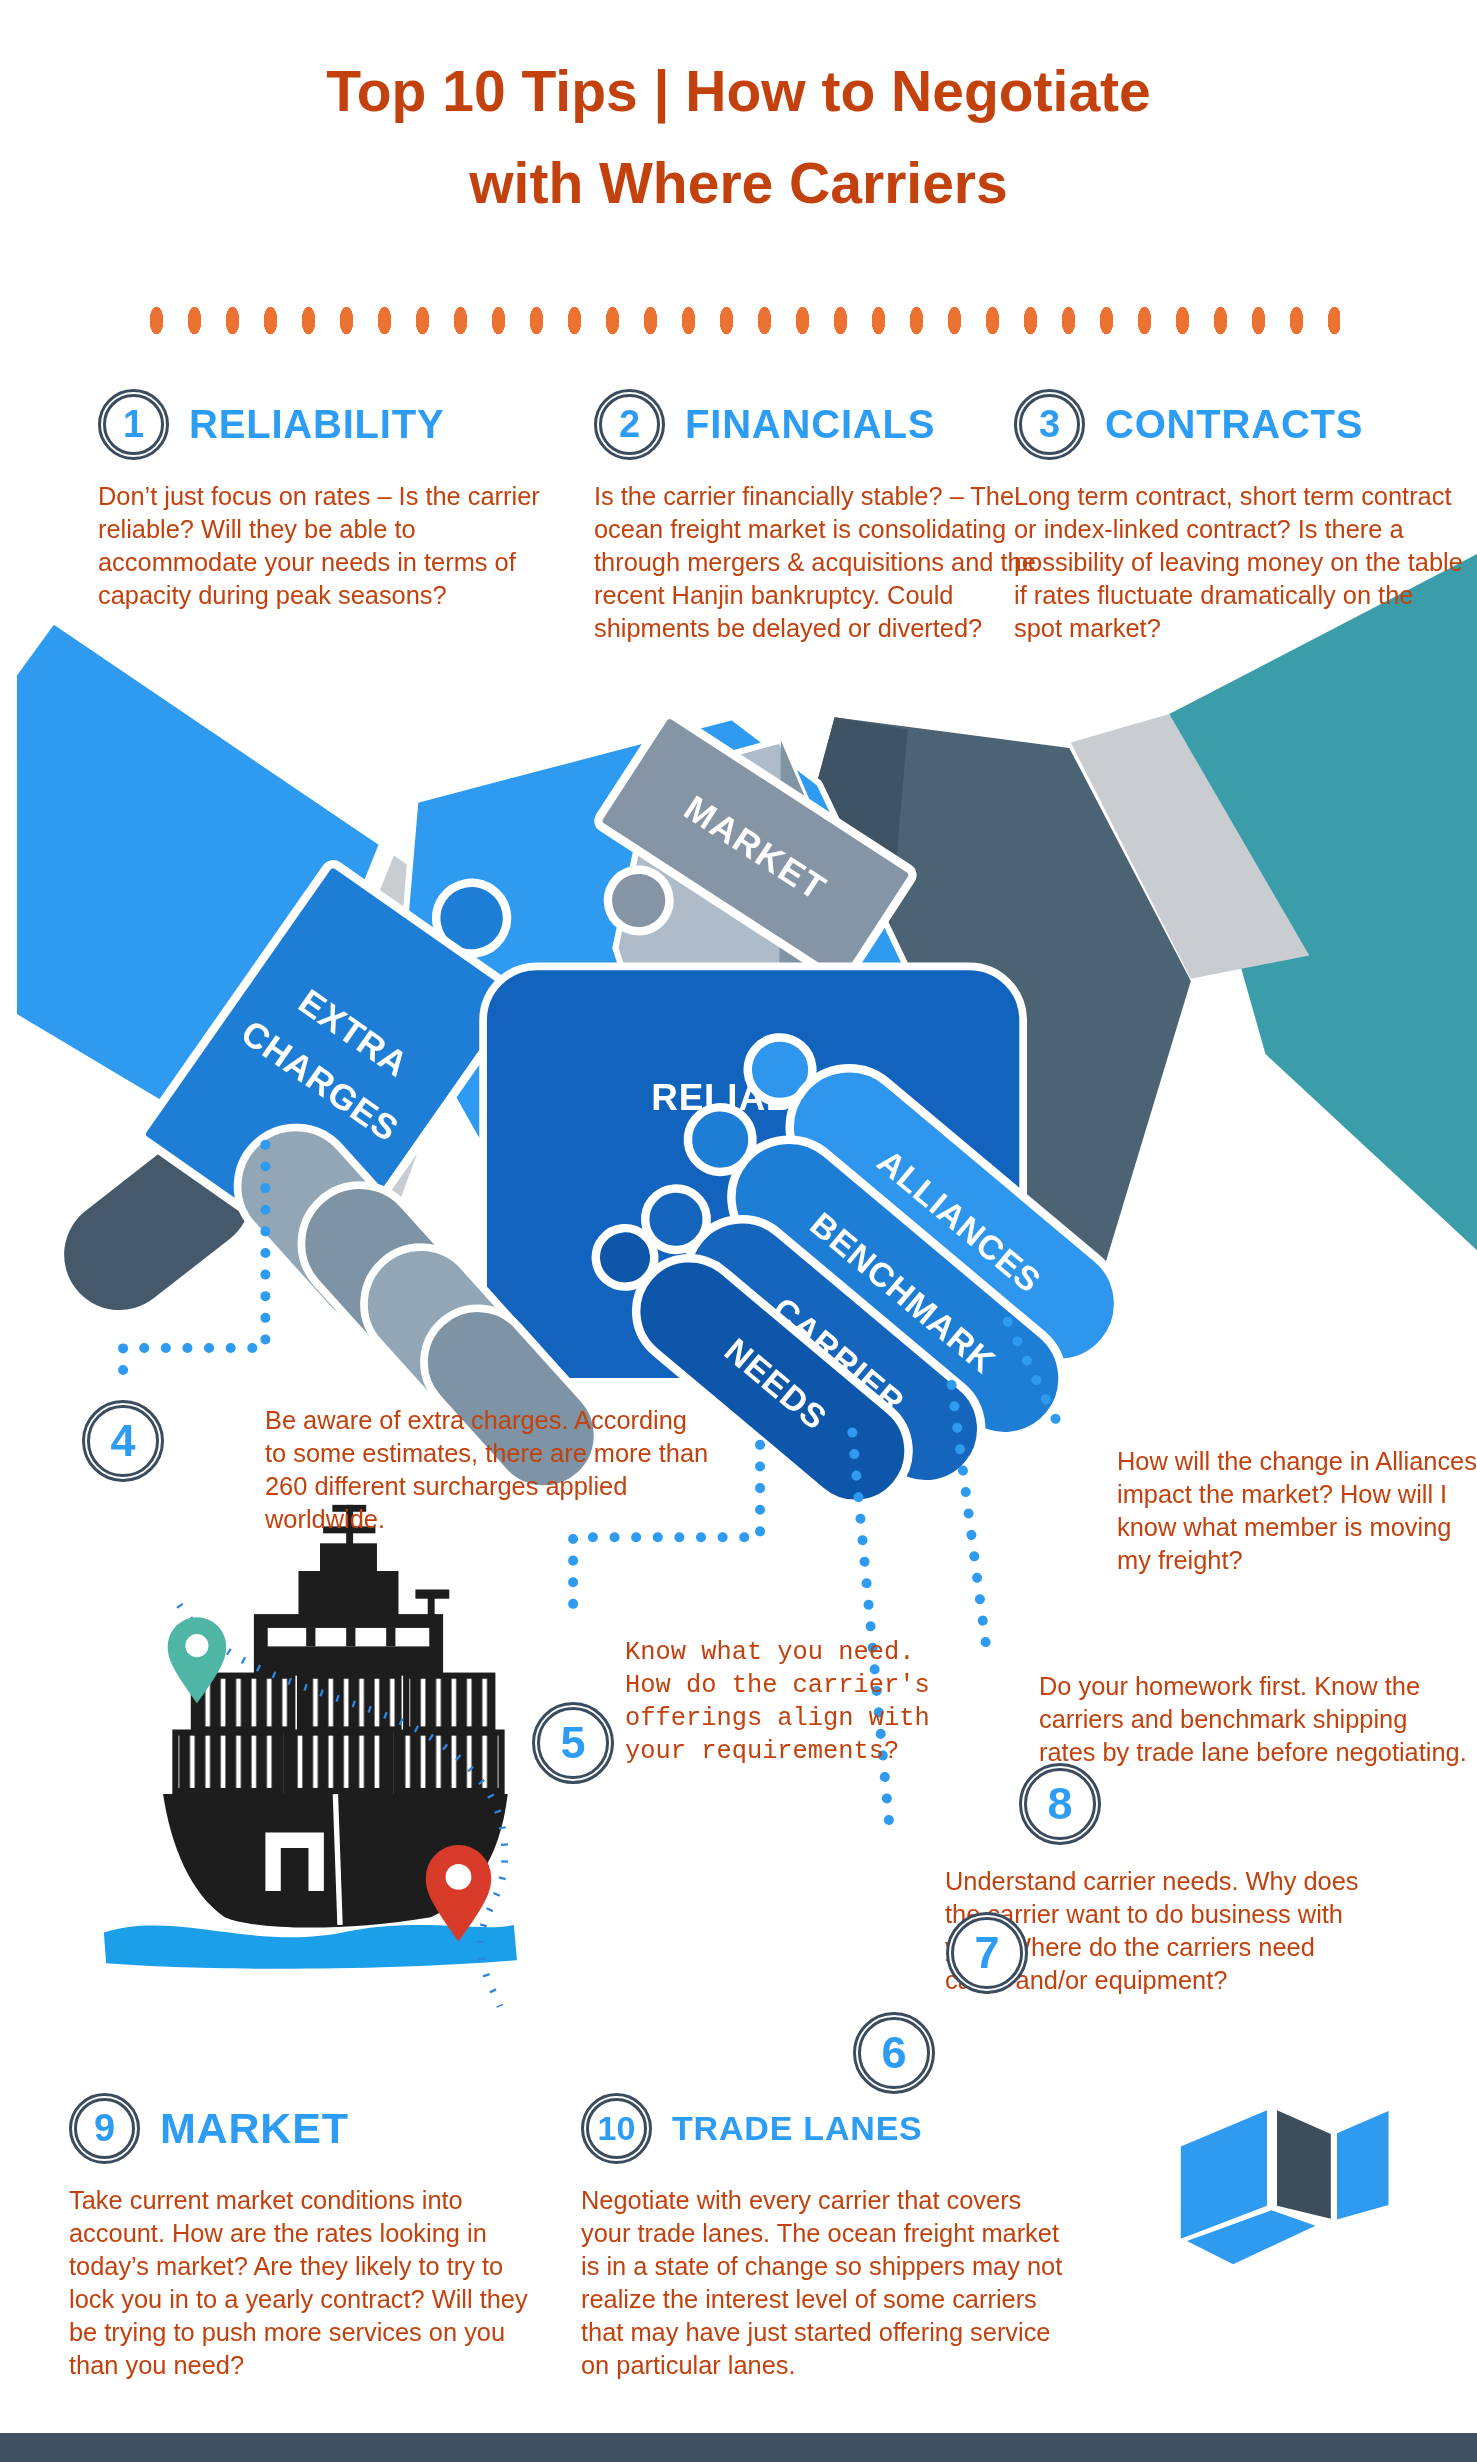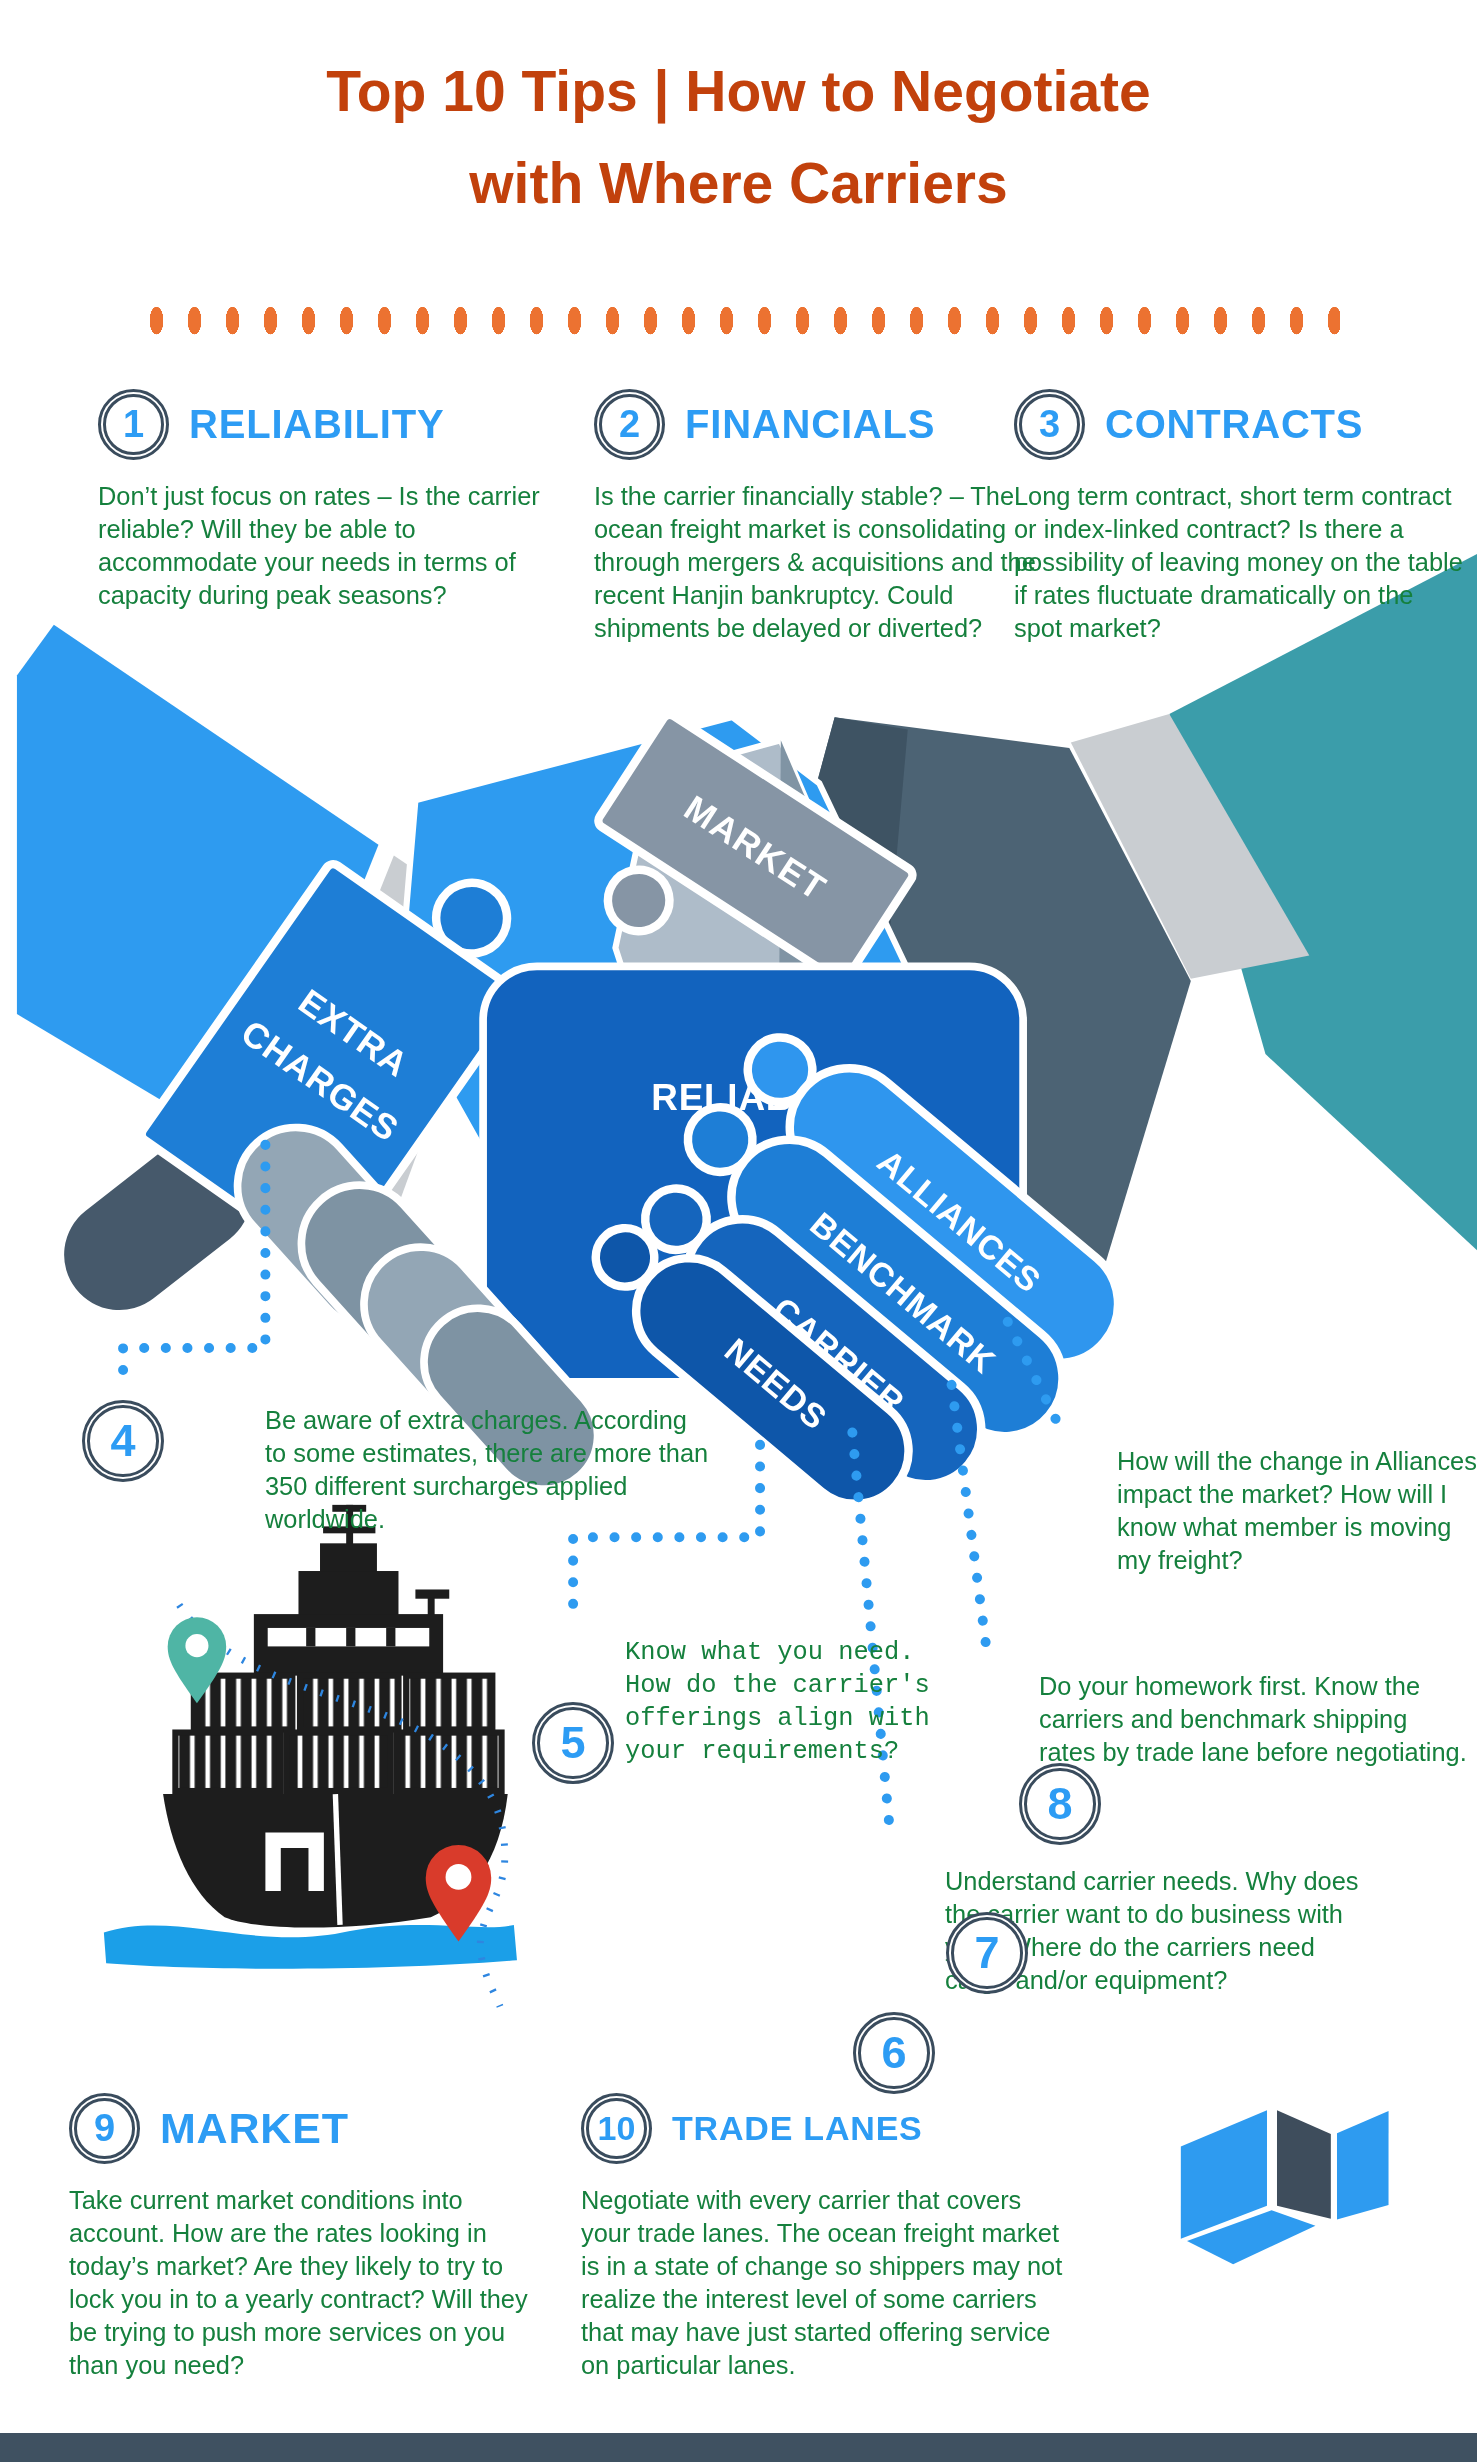--- a/index.html
+++ b/index.html
@@ -28,21 +28,21 @@
     position:relative; display:flex; align-items:center; justify-content:center;
     flex:0 0 auto; background:#fff;
   }
   .badge::after { content:""; position:absolute; inset:2.3px; border:3.1px solid #3A4C5D; border-radius:50%; }
   .badge-sm { width:71px; height:71px; }
   .badge-lg { width:82px; height:82px; }
   .badge-num { font-weight:bold; color:#2D9CF4; }
   .badge-sm .badge-num { font-size:38px; }
   .badge-lg .badge-num { font-size:45px; }
   .tip-heading { margin:0; font-size:40px; color:#2D9CF4; font-weight:bold; letter-spacing:0.8px; }
-  .tip-body { margin:20px 0 0; font-size:25.4px; line-height:1.3; color:#15803d; }
+  .tip-body { margin:20px 0 0; font-size:25.4px; line-height:1.3; color:#c2410c; }
   .mtip .tip-body { margin:0; }
 
   .footer-bar { position:absolute; left:0; top:2433px; width:1477px; height:29px; background:#3F5161; }
 </style>
 </head>
 <body>
 
 <div class="page">
 
   <svg class="art" viewBox="0 0 1920 3200">
@@ -218,21 +218,21 @@
       </div>
       <h2 class="tip-heading">CONTRACTS</h2>
     </div>
     <p class="tip-body">Long term contract, short term contract or index-linked contract? Is there a possibility of leaving money on the table if rates fluctuate dramatically on the spot market?</p>
   </section>
 
   <div class="badge badge-lg mtip-badge" style="left:82px; top:1400px;">
     <span class="badge-num">4</span>
   </div>
   <div class="mtip" style="left:265px; top:1404px; width:450px;">
-    <p class="tip-body">Be aware of extra charges. According to some estimates, there are more than 350 different surcharges applied worldwide.</p>
+    <p class="tip-body">Be aware of extra charges. According to some estimates, there are more than 260 different surcharges applied worldwide.</p>
   </div>
 
   <div class="badge badge-lg mtip-badge" style="left:532px; top:1620px;">
     <span class="badge-num">5</span>
   </div>
   <div class="mtip" style="left:625px; top:1636px; width:350px;font-family:Liberation Mono, monospace;">
     <p class="tip-body">Know what you need. How do the carrier's offerings align with your requirements?</p>
   </div>
 
   <div class="badge badge-lg mtip-badge" style="left:853px; top:1848px;">

